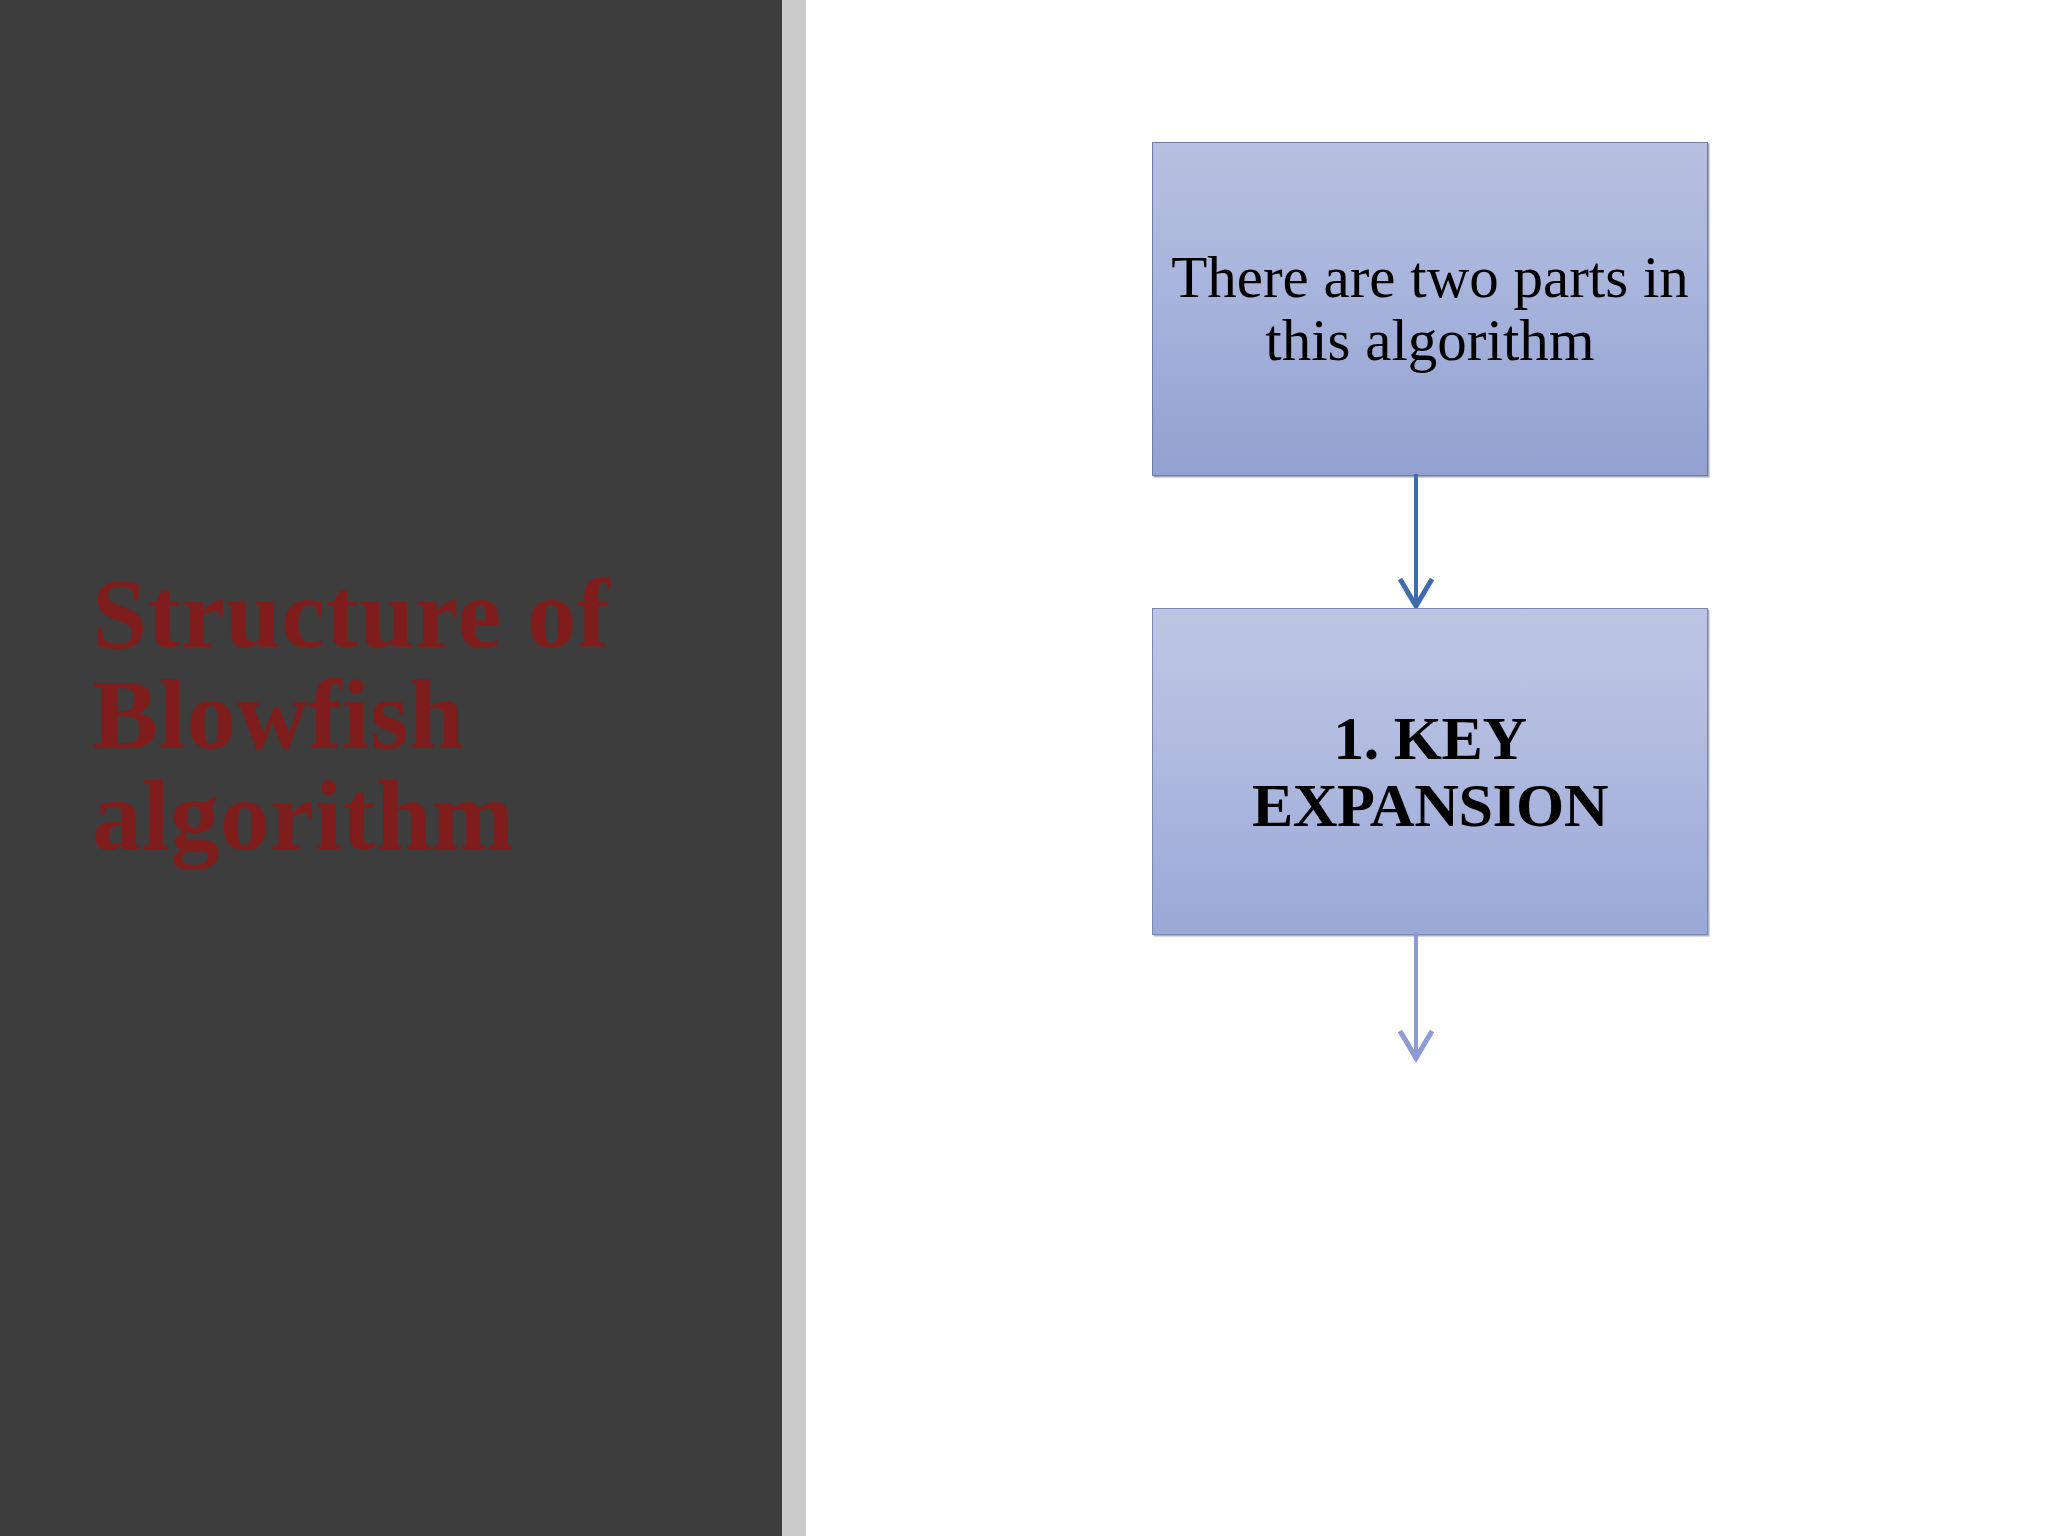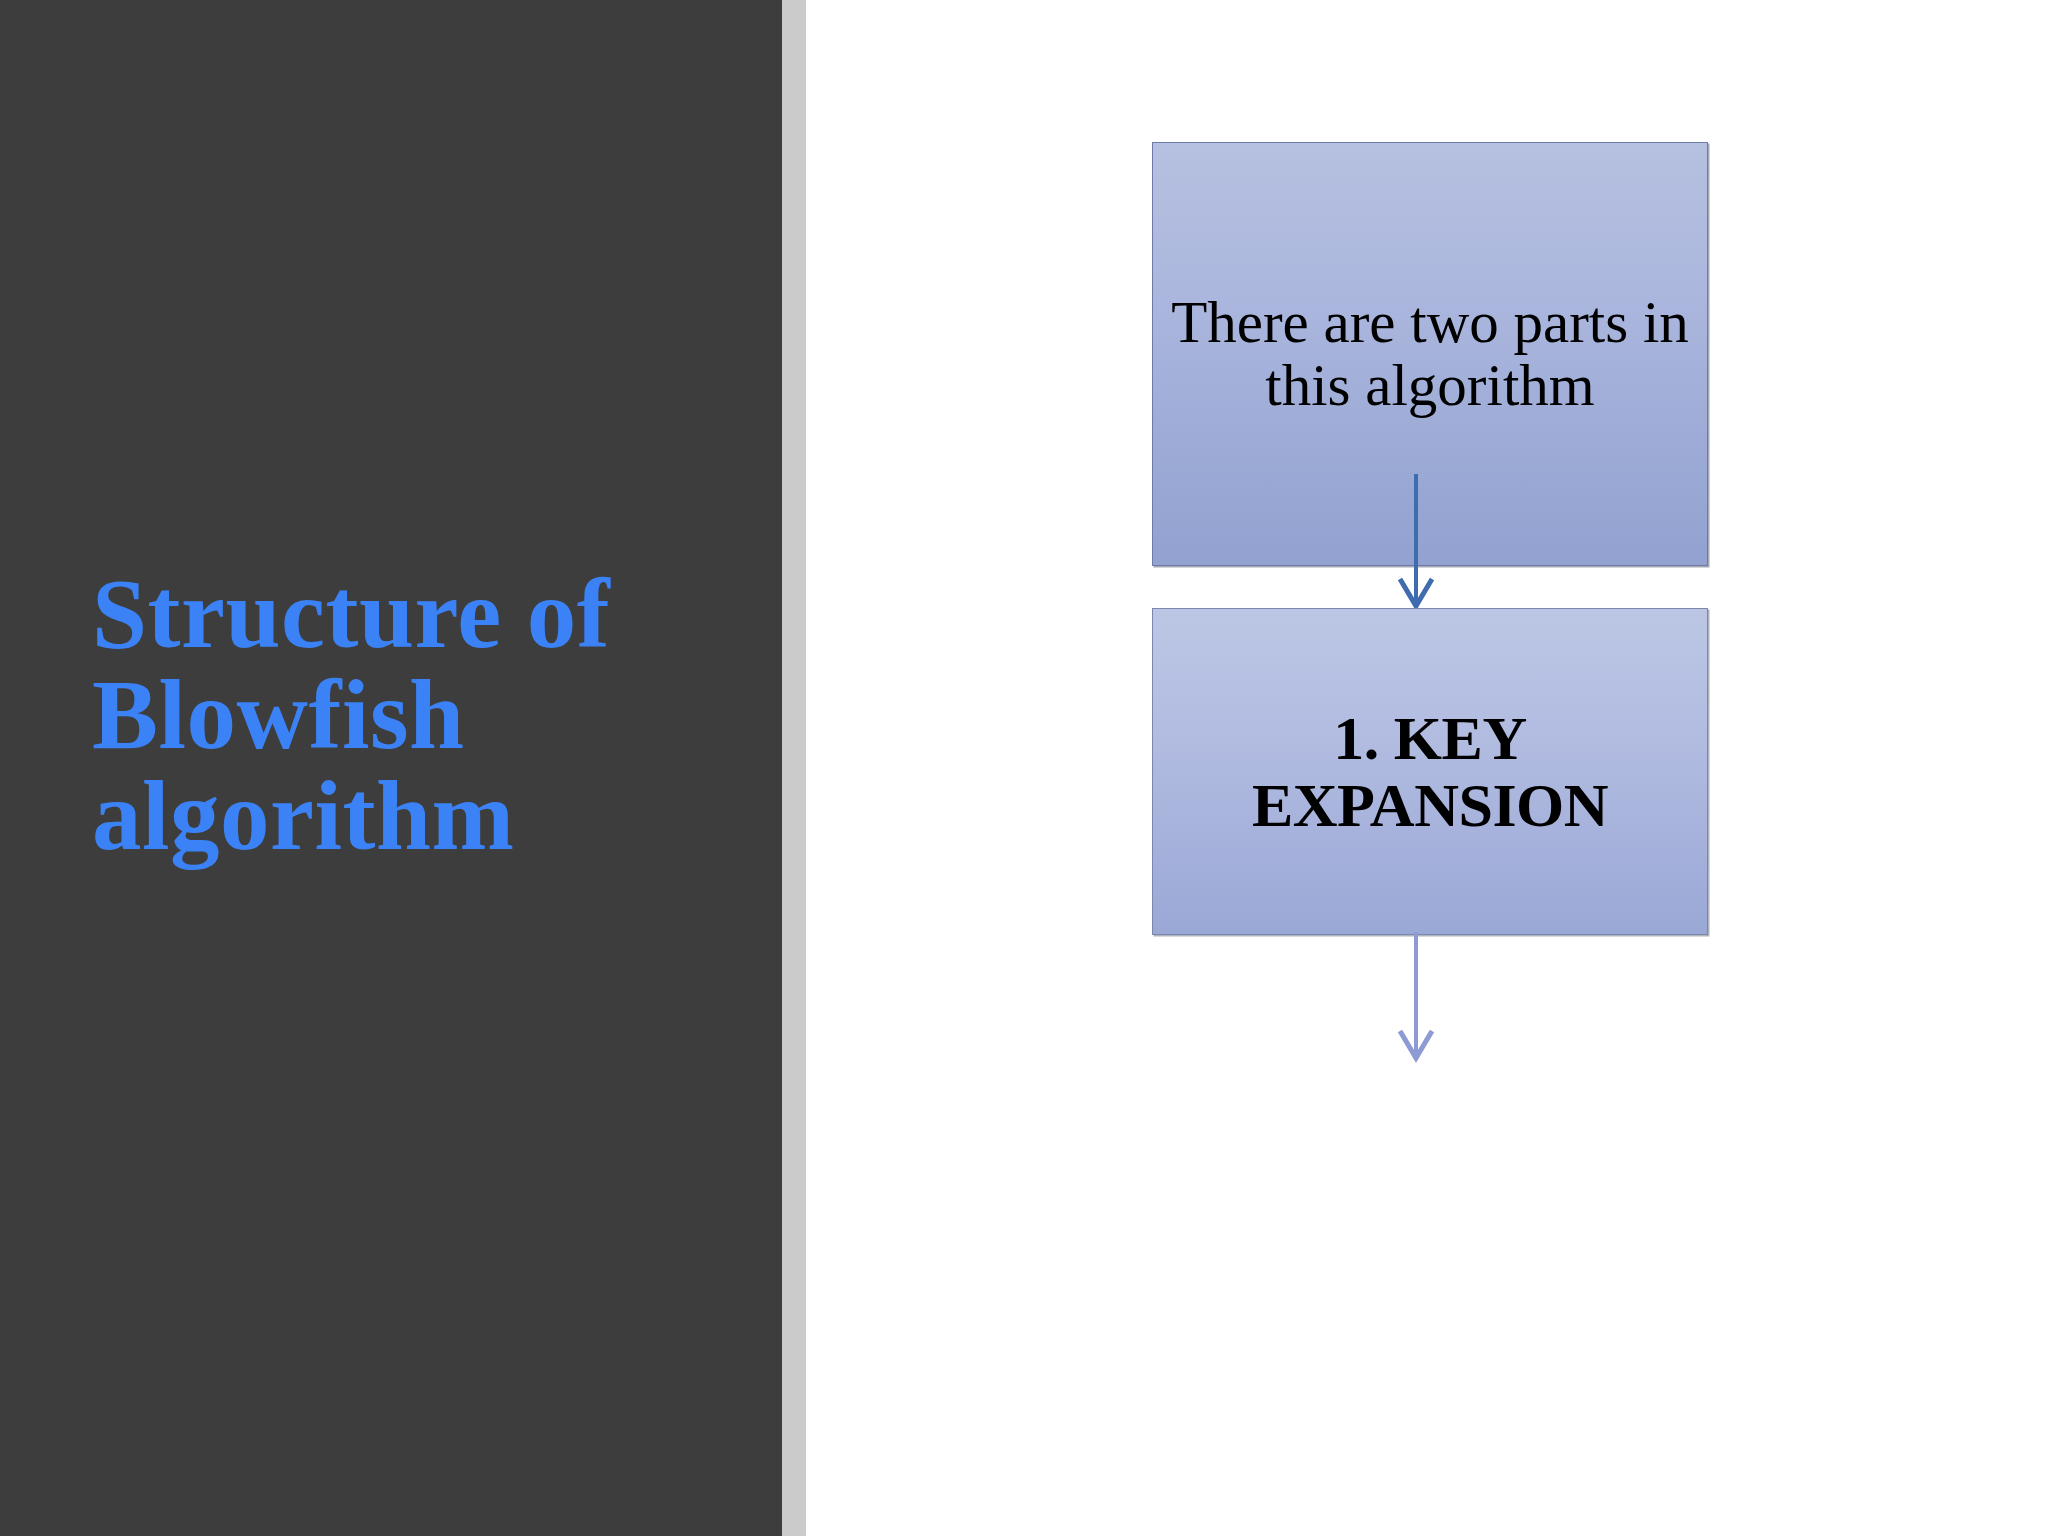--- a/index.html
+++ b/index.html
@@ -38,21 +38,21 @@
     width: 24px;
     height: 1536px;
     background: #cbcbcb;
   }
 
   #slide-title {
     position: absolute;
     left: 92px;
     top: 498px;
     width: 640px;
-    color: #3b82f6;
+    color: #7f1d1d;
     font-family: "Liberation Serif", "DejaVu Serif", serif;
     font-weight: bold;
     font-size: 99px;
     line-height: 1.02;
     letter-spacing: 0.5px;
     text-align: left;
     white-space: pre-line;
   }
 
   
@@ -79,21 +79,21 @@
   .flow-box .box-text {
     display: block;
     width: 100%;
     white-space: pre-line;
   }
 
   #box-intro {
     left: 346px;
     top: 142px;
     width: 556px;
-    height: 424px;
+    height: 334px;
     background: linear-gradient(180deg, #b6c0e0 0%, #aab6dd 38%, #92a1d0 100%);
     border: 1px solid #6e7ba6;
     box-shadow: 1.5px 1.5px 0 rgba(90, 98, 120, 0.55);
     font-size: 59px;
     line-height: 1.07;
     font-weight: normal;
   }
 
   #box-key-expansion {
     left: 346px;

